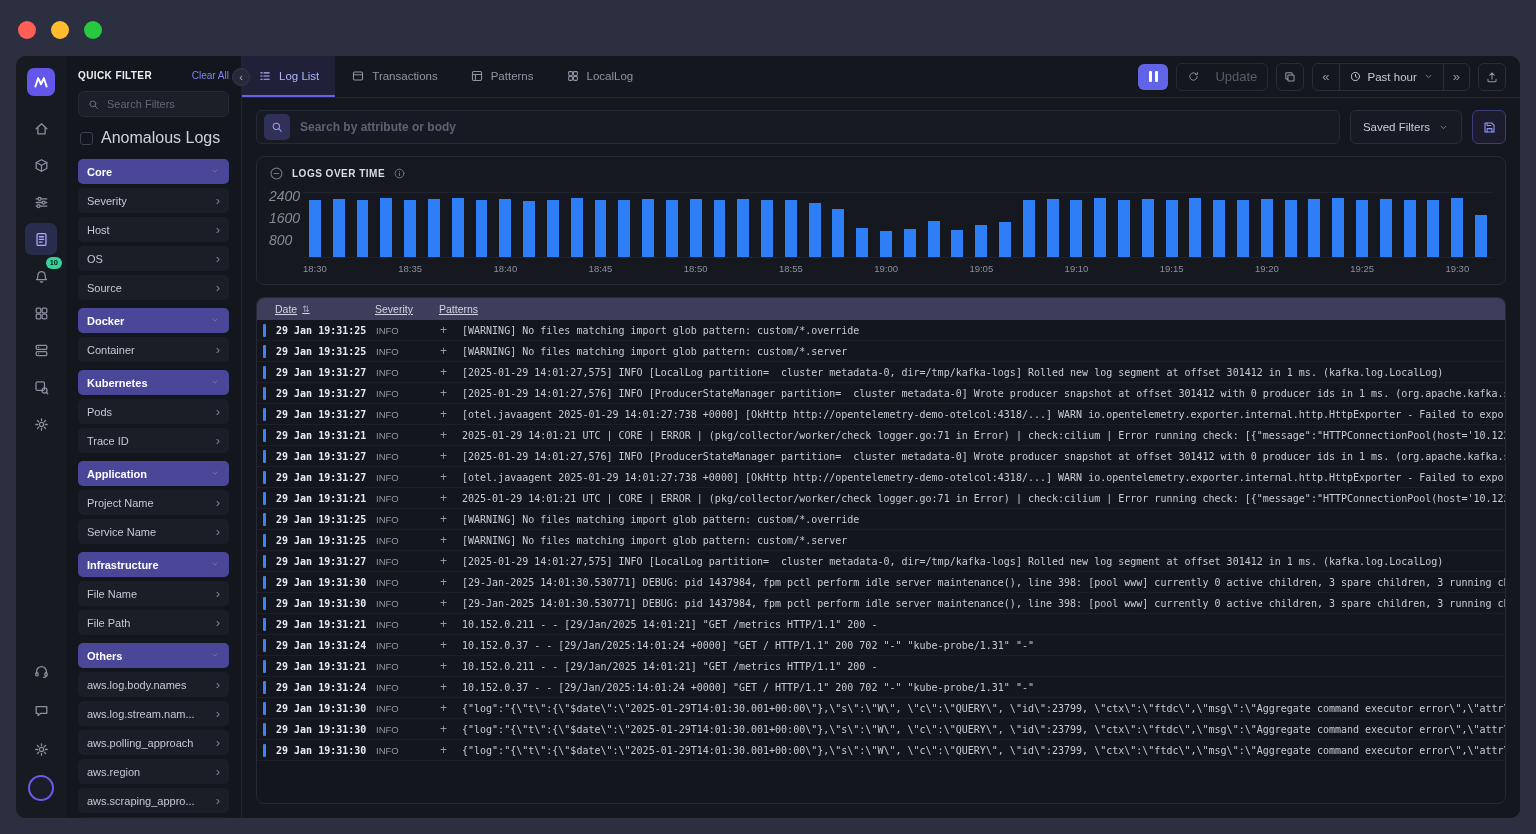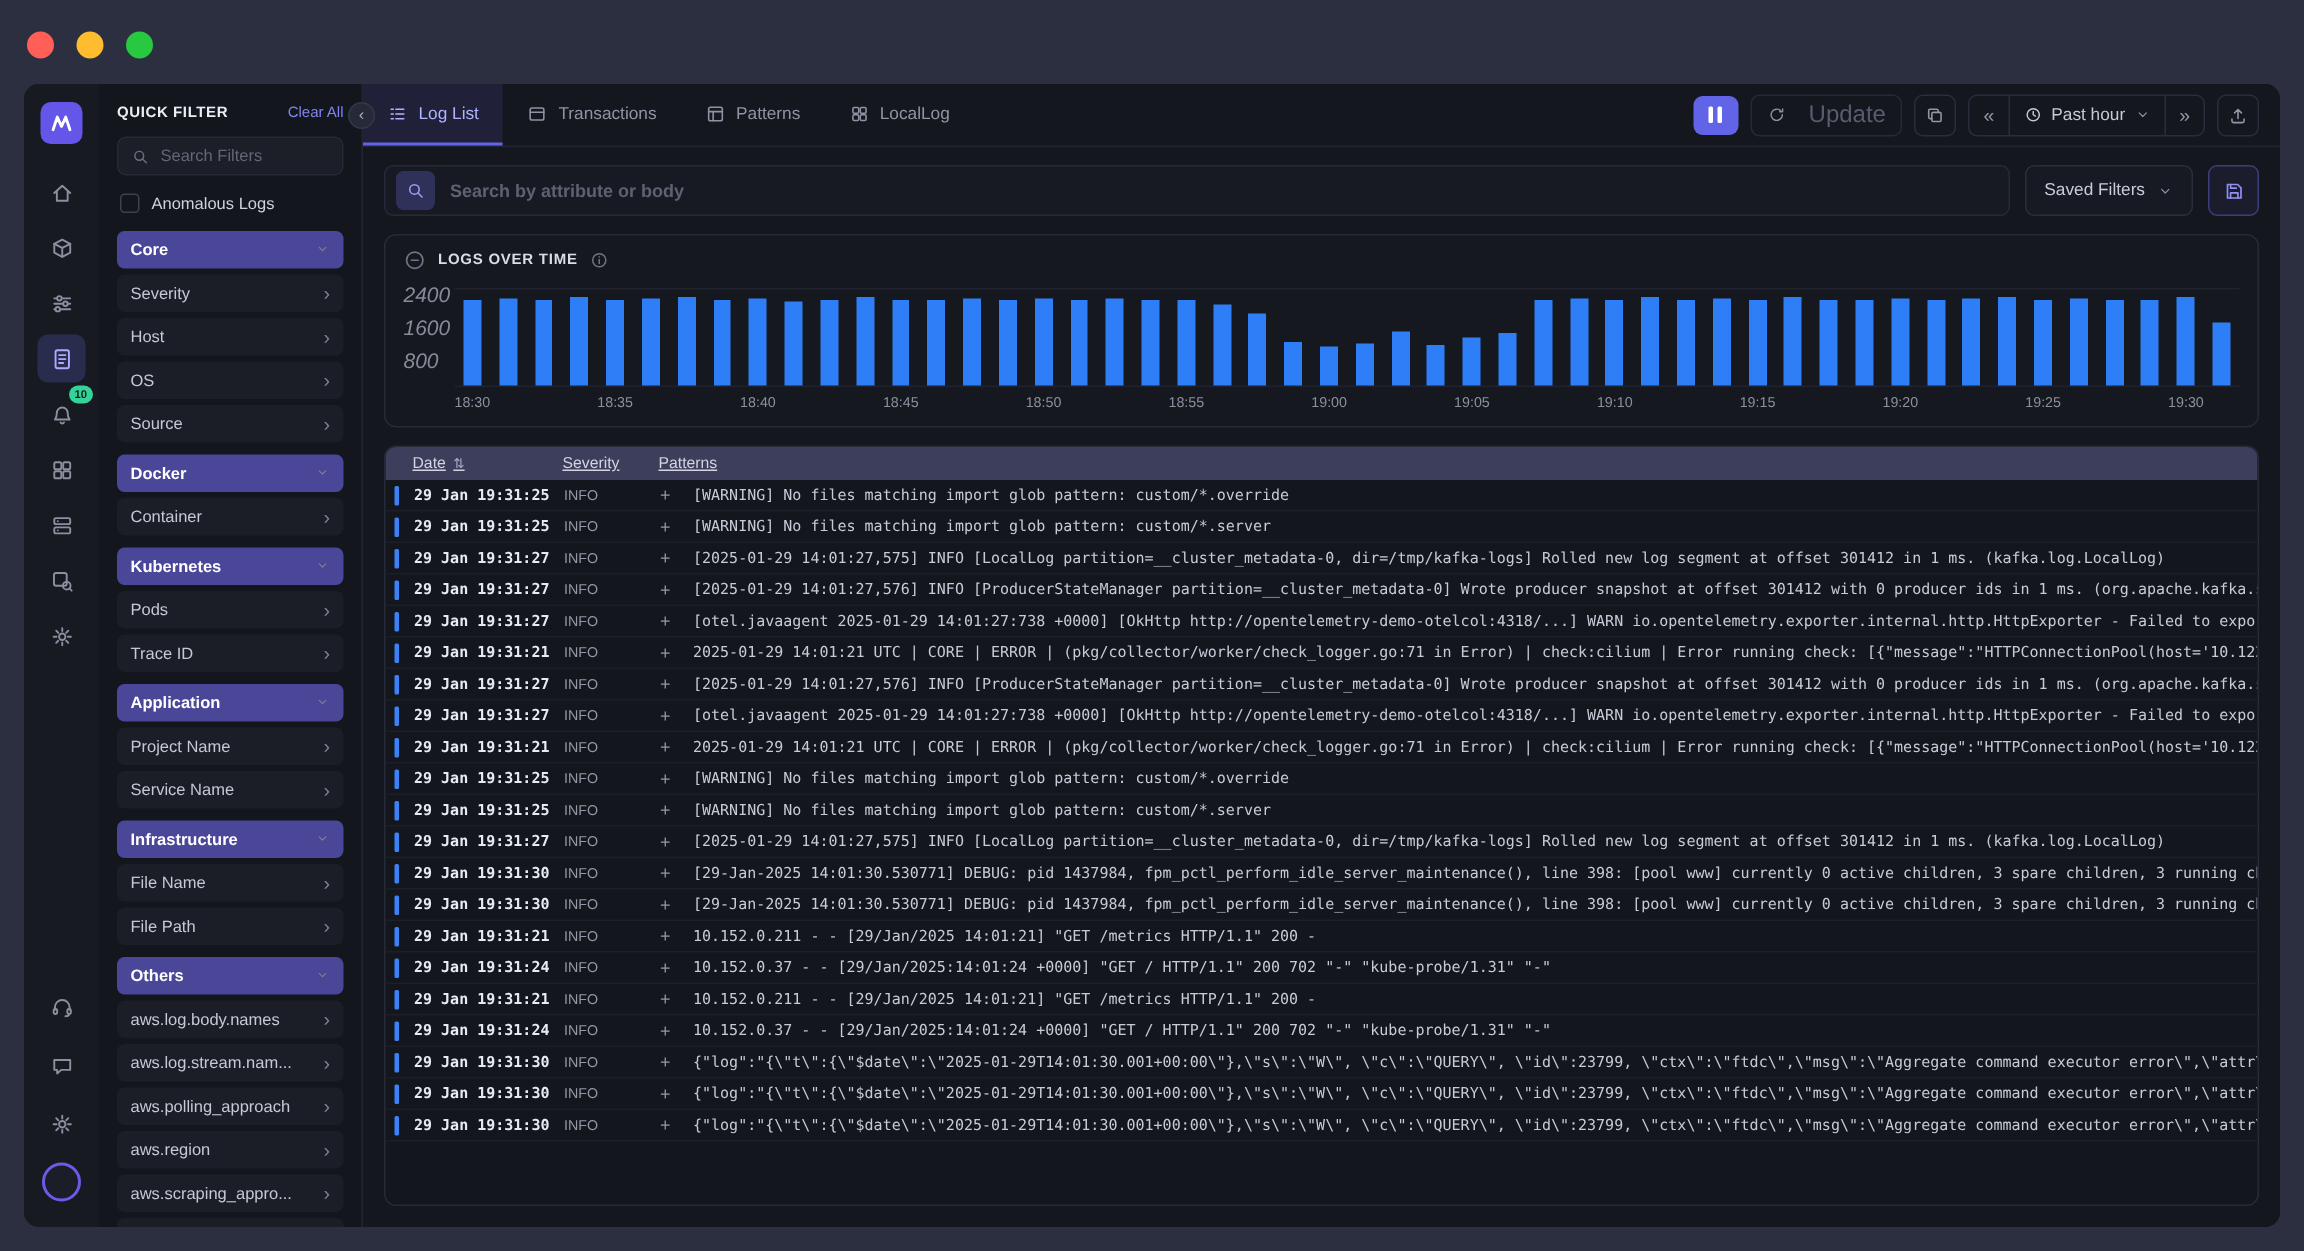--- a/index.html
+++ b/index.html
@@ -22,35 +22,35 @@
   
   .filters{width:176px;min-width:176px;background:#14161d;border-right:1px solid #232632;position:relative;}
   .fp-scroll{height:100%;overflow:hidden;padding:14px 12px 0;}
   .panel-collapse{position:absolute;right:-9px;top:12px;width:18px;height:18px;border-radius:50%;background:#262a38;border:1px solid #343848;color:#aeb2c0;font-size:11px;line-height:15px;text-align:center;z-index:6;cursor:pointer;}
   .fp-head{display:flex;justify-content:space-between;align-items:center;margin-bottom:10px;}
   .fp-title{font-size:10px;font-weight:bold;color:#eceef4;letter-spacing:.4px;}
   .fp-clear{font-size:10px;color:#8184f0;cursor:pointer;text-decoration:none;}
   .fp-search{height:26px;background:#1c1f28;border:1px solid #262a36;border-radius:6px;display:flex;align-items:center;gap:7px;padding:0 8px;color:#6c7180;margin-bottom:12px;}
   .fp-search input{border:none;background:transparent;color:#d4d7e0;font-size:11px;width:100%;outline:none;font-family:inherit;}
   .fp-search input::placeholder{color:#626776;}
-  .fp-check{display:flex;align-items:center;gap:8px;font-size:11px;color:#cfd2dd;margin:2px 2px 12px;cursor:pointer;}
+  .fp-check{display:flex;align-items:center;gap:8px;font-size:16px;color:#cfd2dd;margin:2px 2px 12px;cursor:pointer;}
   .box{width:13px;height:13px;border:1.5px solid #3c4050;border-radius:3px;flex-shrink:0;}
   .sec-h{height:25px;background:#4a4798;border-radius:5px;display:flex;align-items:center;justify-content:space-between;padding:0 9px;color:#fff;font-size:11px;font-weight:bold;margin:8px 0 4px;cursor:pointer;}
   .sec-i{height:25px;background:#1b1e27;border-radius:5px;display:flex;align-items:center;justify-content:space-between;padding:0 9px;color:#c6c9d5;font-size:11px;margin:4px 0;cursor:pointer;white-space:nowrap;overflow:hidden;}
   .chev{color:#7d8292;font-size:13px;line-height:1;}
 
   
   .main{flex:1;display:flex;flex-direction:column;min-width:0;background:#15171e;}
   .tabbar{height:42px;border-bottom:1px solid #232632;display:flex;align-items:stretch;flex-shrink:0;}
   .tab{display:flex;align-items:center;gap:7px;padding:0 16px;font-size:11.5px;color:#8f94a4;border-bottom:2px solid transparent;cursor:pointer;}
   .tab.active{color:#b0b2ff;background:rgba(97,100,230,.14);border-bottom-color:#6164e6;}
   .tab-actions{margin-left:auto;display:flex;align-items:center;gap:8px;padding-right:14px;}
   .btn-pause{width:30px;height:26px;background:#6164e6;border-radius:6px;display:flex;align-items:center;justify-content:center;gap:3px;border:none;cursor:pointer;}
   .btn-pause i{width:3px;height:11px;background:#fff;border-radius:1px;display:block;}
-  .btn-update{height:28px;border:1px solid #262a38;border-radius:6px;background:transparent;color:#575c6e;font-size:16px;display:flex;align-items:center;gap:15px;padding:0 10px;cursor:default;}
+  .btn-update{height:28px;border:1px solid #262a38;border-radius:6px;background:transparent;color:#575c6e;font-size:13px;display:flex;align-items:center;gap:15px;padding:0 10px;cursor:default;}
   .btn-sq{width:28px;height:28px;border:1px solid #2a2e3c;border-radius:6px;background:transparent;color:#9297a6;display:flex;align-items:center;justify-content:center;cursor:pointer;}
   .time-group{height:28px;border:1px solid #2a2e3c;border-radius:6px;display:flex;align-items:center;color:#c6c9d5;}
   .tg-seg{padding:0 9px;display:flex;align-items:center;gap:6px;height:100%;font-size:11.5px;cursor:pointer;}
   .tg-seg + .tg-seg{border-left:1px solid #2a2e3c;}
   .guillemet{font-size:13px;color:#9297a6;}
   .caret-dim{color:#8b90a0;display:flex;}
 
   .search-row{display:flex;gap:10px;margin:12px 14px 0;flex-shrink:0;}
   .big-search{flex:1;height:34px;background:#181a23;border:1px solid #262a38;border-radius:6px;display:flex;align-items:center;gap:10px;padding:0 4px;}
   .bs-icon{width:26px;height:26px;border-radius:5px;background:#2f3158;color:#9b9ef7;display:flex;align-items:center;justify-content:center;margin-left:3px;flex-shrink:0;}

